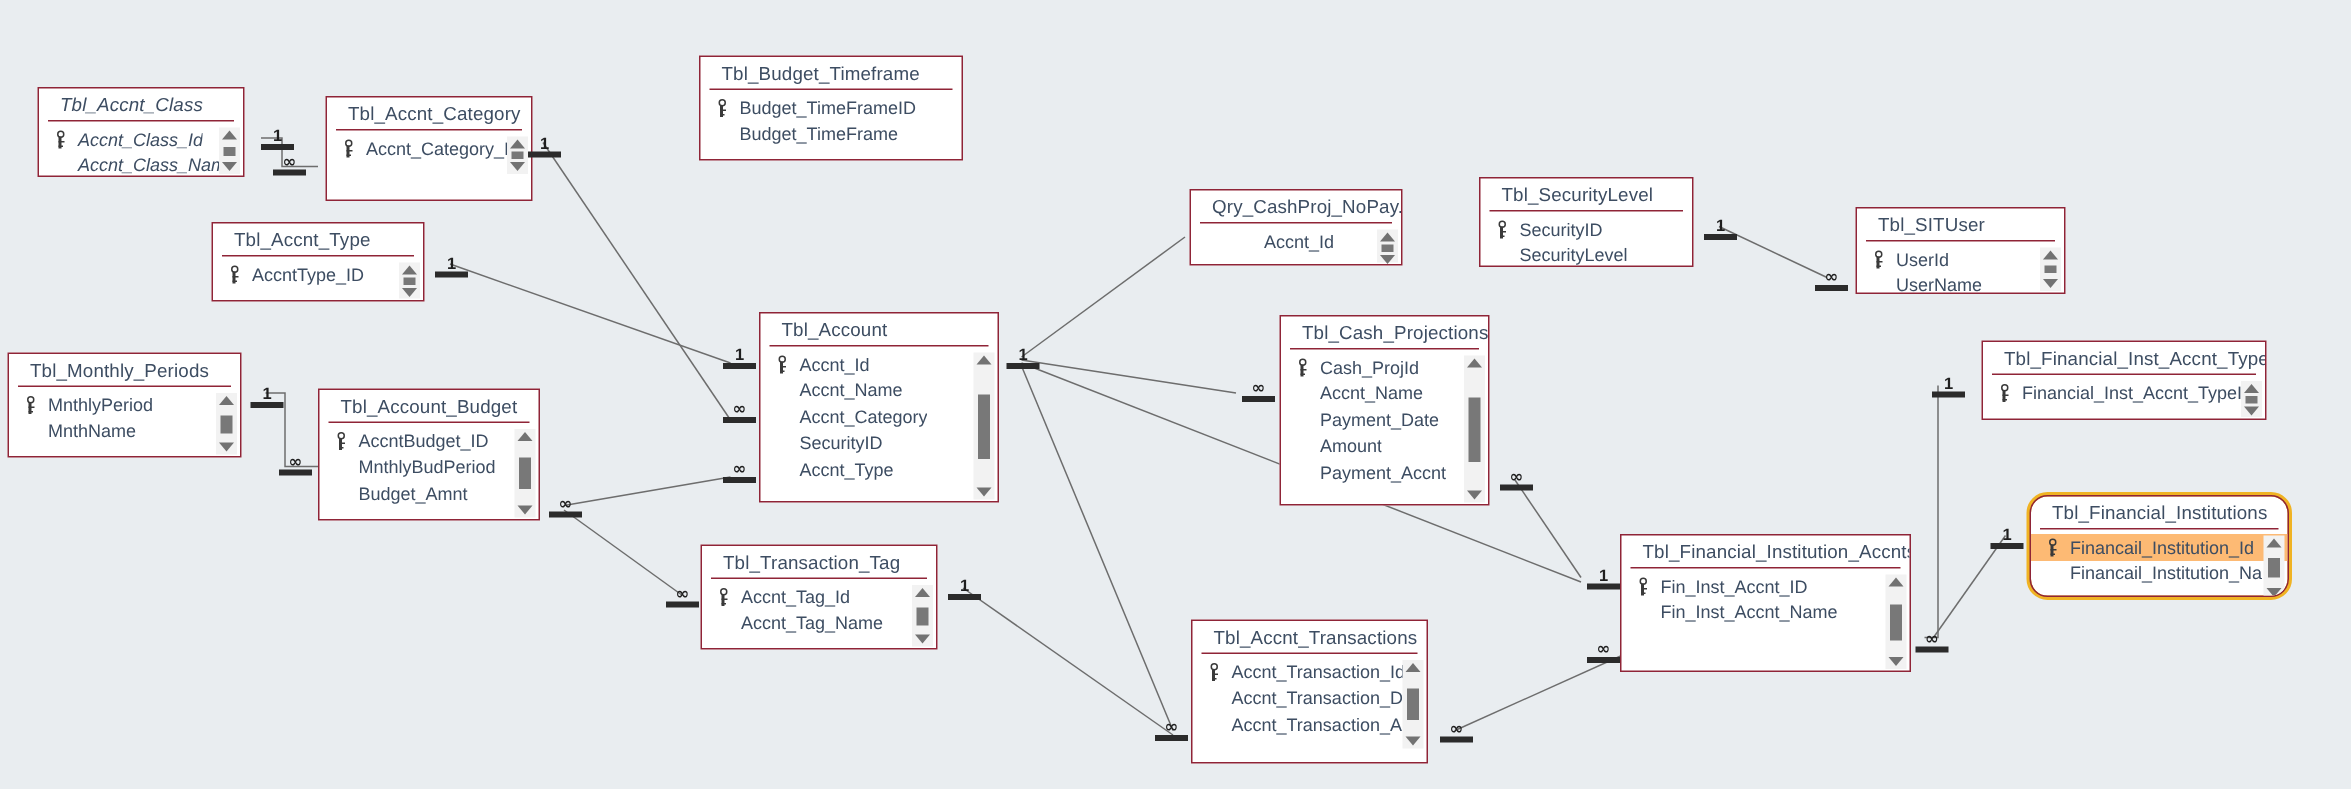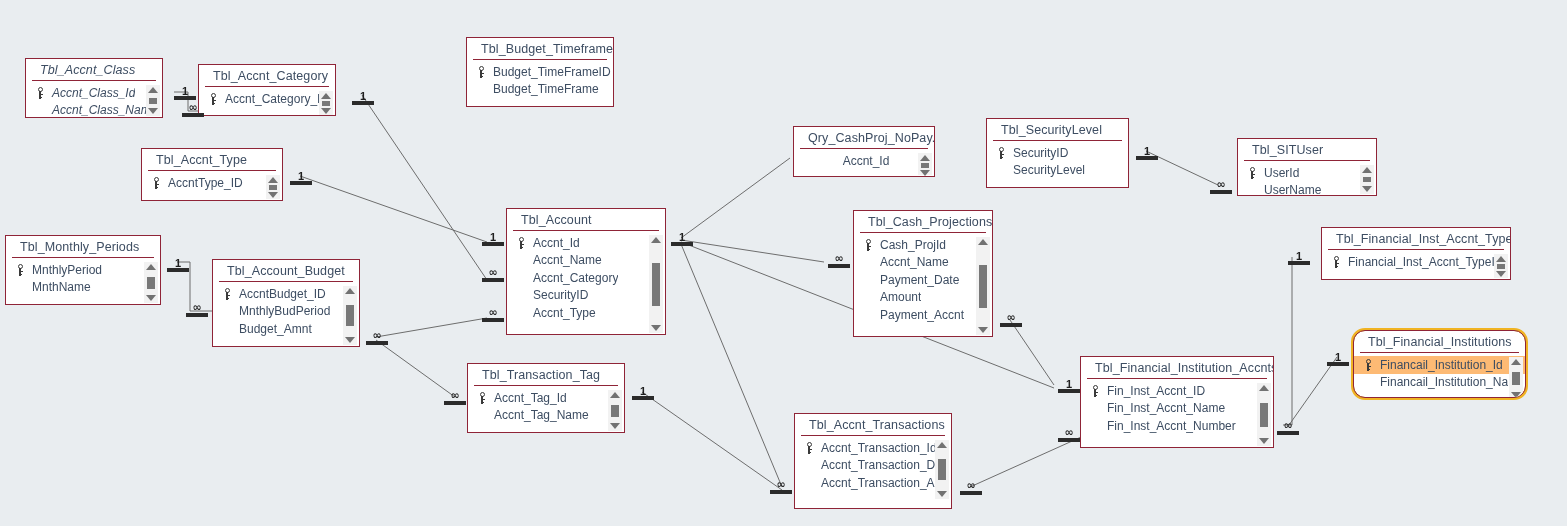--- a/index.html
+++ b/index.html
@@ -158,21 +158,21 @@
           <span class="keybox"></span>
           <span class="lbl">Accnt_Class_Name</span>
         </div>
       </div>
       <div class="sb" style="top: 26px; height: 31px;">
         <div class="arr up"></div>
         <div class="thumb" style="height: 6px;"></div>
         <div class="arr dn"></div>
       </div>
     </div>
-    <div class="tbl" style="left: 198px; top: 64px; width: 138px; height: 52px;">
+    <div class="tbl" style="left: 217px; top: 64px; width: 138px; height: 70px;">
       <div class="tbl-title">Tbl_Accnt_Category</div>
       <div class="tbl-head-rule"></div>
       <div class="tbl-body">
         <div class="fld">
           <span class="keybox">
             <span class="key">
               <span class="kh"></span>
               <span class="ks"></span>
               <span class="kt1"></span>
               <span class="kt2"></span>
@@ -258,21 +258,21 @@
           <span class="keybox"></span>
           <span class="lbl">Budget_Amnt</span>
         </div>
       </div>
       <div class="sb" style="top: 26px; height: 59px;">
         <div class="arr up"></div>
         <div class="thumb" style="height: 21px;"></div>
         <div class="arr dn"></div>
       </div>
     </div>
-    <div class="tbl" style="left: 466px; top: 37px; width: 148px; height: 70px;">
+    <div class="tbl" style="left: 466px; top: 37px; width: 176px; height: 70px;">
       <div class="tbl-title">Tbl_Budget_Timeframe</div>
       <div class="tbl-head-rule"></div>
       <div class="tbl-body">
         <div class="fld">
           <span class="keybox">
             <span class="key">
               <span class="kh"></span>
               <span class="ks"></span>
               <span class="kt1"></span>
               <span class="kt2"></span>
@@ -369,21 +369,21 @@
           <span class="keybox"></span>
           <span class="lbl">Payment_Accnt</span>
         </div>
       </div>
       <div class="sb" style="top: 26px; height: 98px;">
         <div class="arr up"></div>
         <div class="thumb" style="height: 43px;"></div>
         <div class="arr dn"></div>
       </div>
     </div>
-    <div class="tbl" style="left: 986px; top: 118px; width: 143px; height: 70px;">
+    <div class="tbl" style="left: 986px; top: 118px; width: 143px; height: 60px;">
       <div class="tbl-title">Tbl_SecurityLevel</div>
       <div class="tbl-head-rule"></div>
       <div class="tbl-body">
         <div class="fld">
           <span class="keybox">
             <span class="key">
               <span class="kh"></span>
               <span class="ks"></span>
               <span class="kt1"></span>
               <span class="kt2"></span>
@@ -456,24 +456,20 @@
               <span class="ks"></span>
               <span class="kt1"></span>
               <span class="kt2"></span>
             </span>
           </span>
           <span class="lbl">Fin_Inst_Accnt_ID</span>
         </div>
         <div class="fld nokey">
           <span class="keybox"></span>
           <span class="lbl">Fin_Inst_Accnt_Name</span>
-        </div>
-        <div class="fld nokey">
-          <span class="keybox"></span>
-          <span class="lbl">Fin_Inst_Accnt_Number</span>
         </div>
       </div>
       <div class="sb" style="top: 26px; height: 63px;">
         <div class="arr up"></div>
         <div class="thumb" style="height: 24px;"></div>
         <div class="arr dn"></div>
       </div>
     </div>
     <div class="tbl selected" style="left: 1351px; top: 328px; width: 177px; height: 72px; border-radius: 14px;">
       <div class="tbl-title">Tbl_Financial_Institutions</div>

